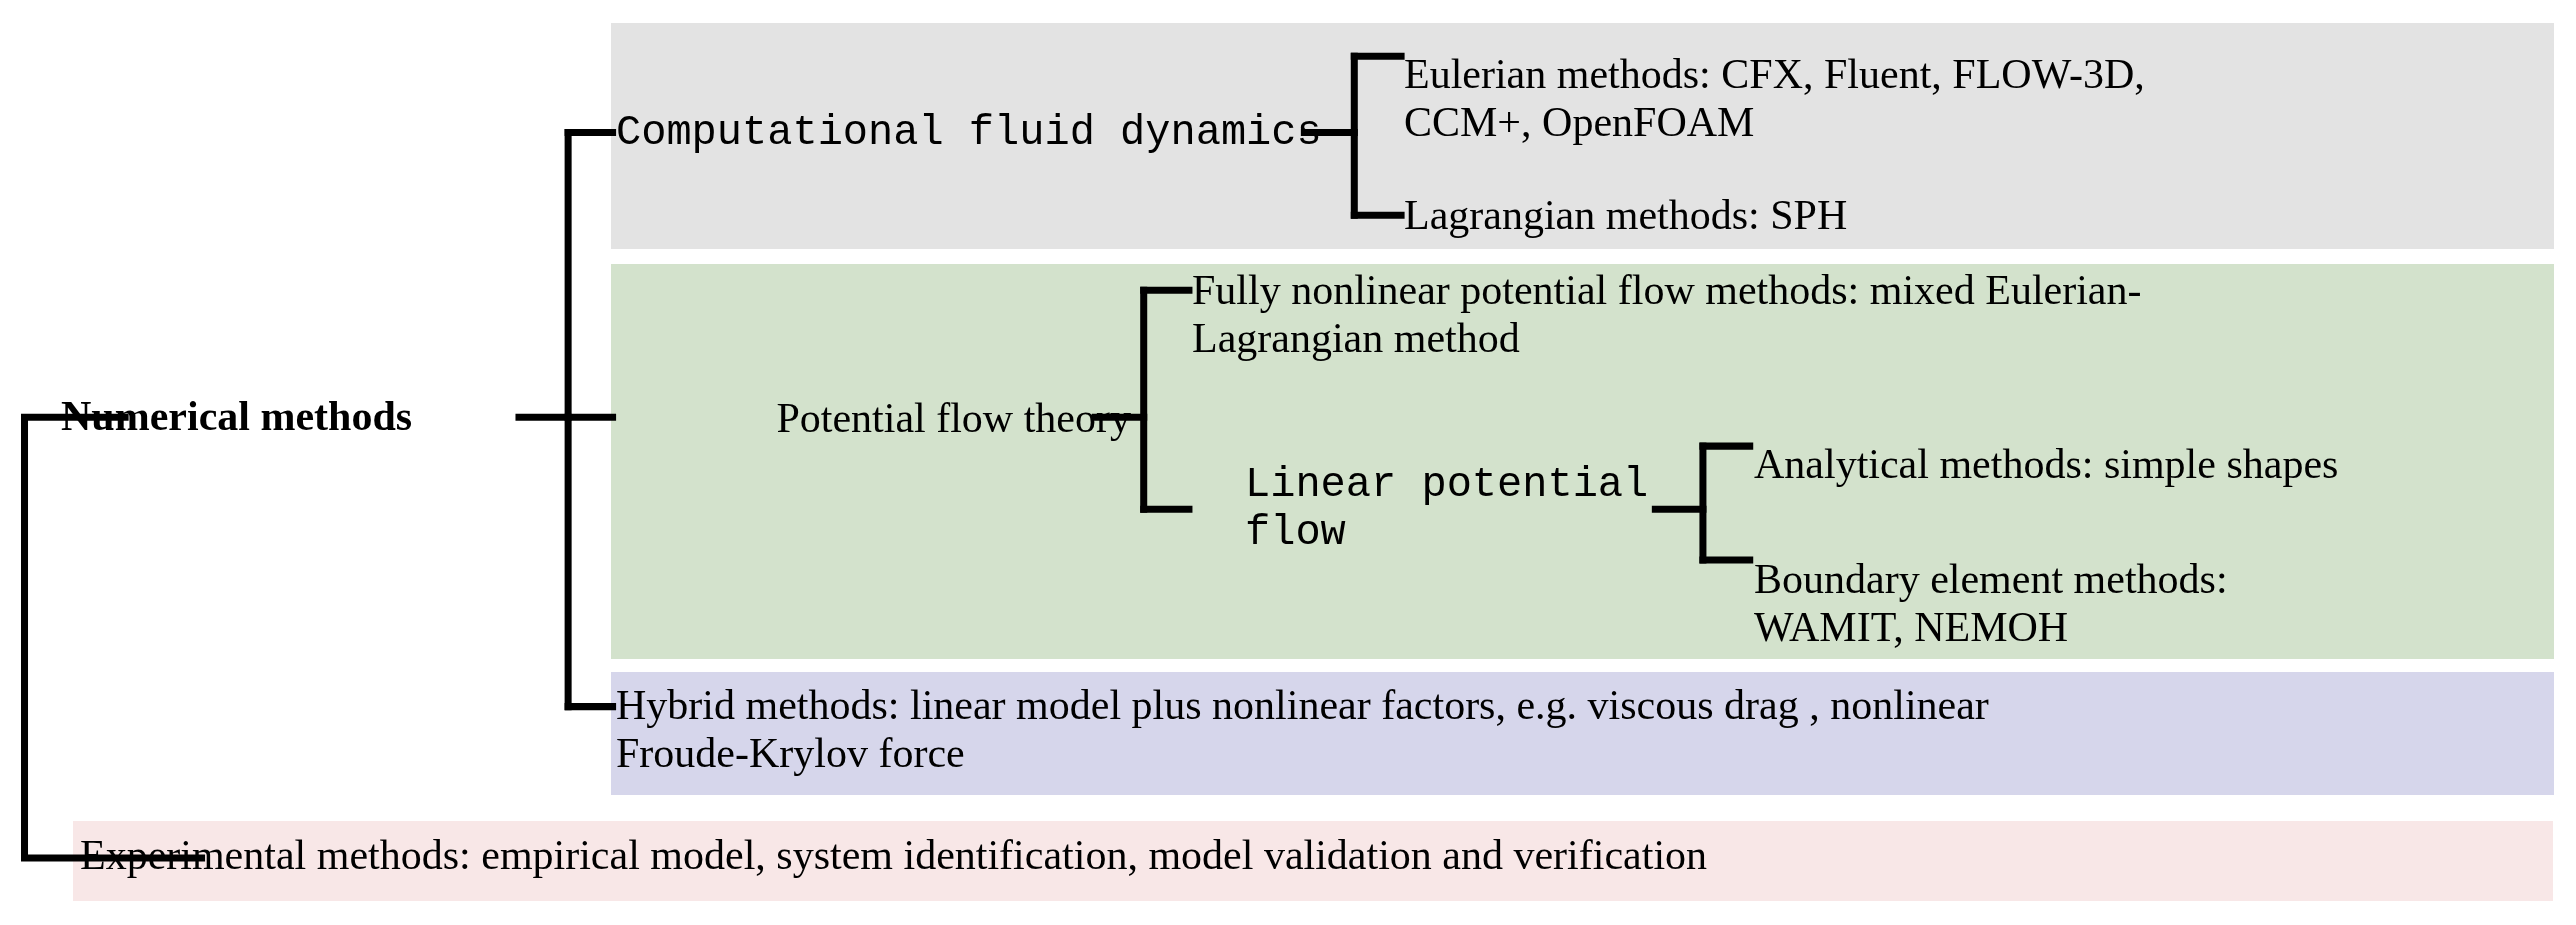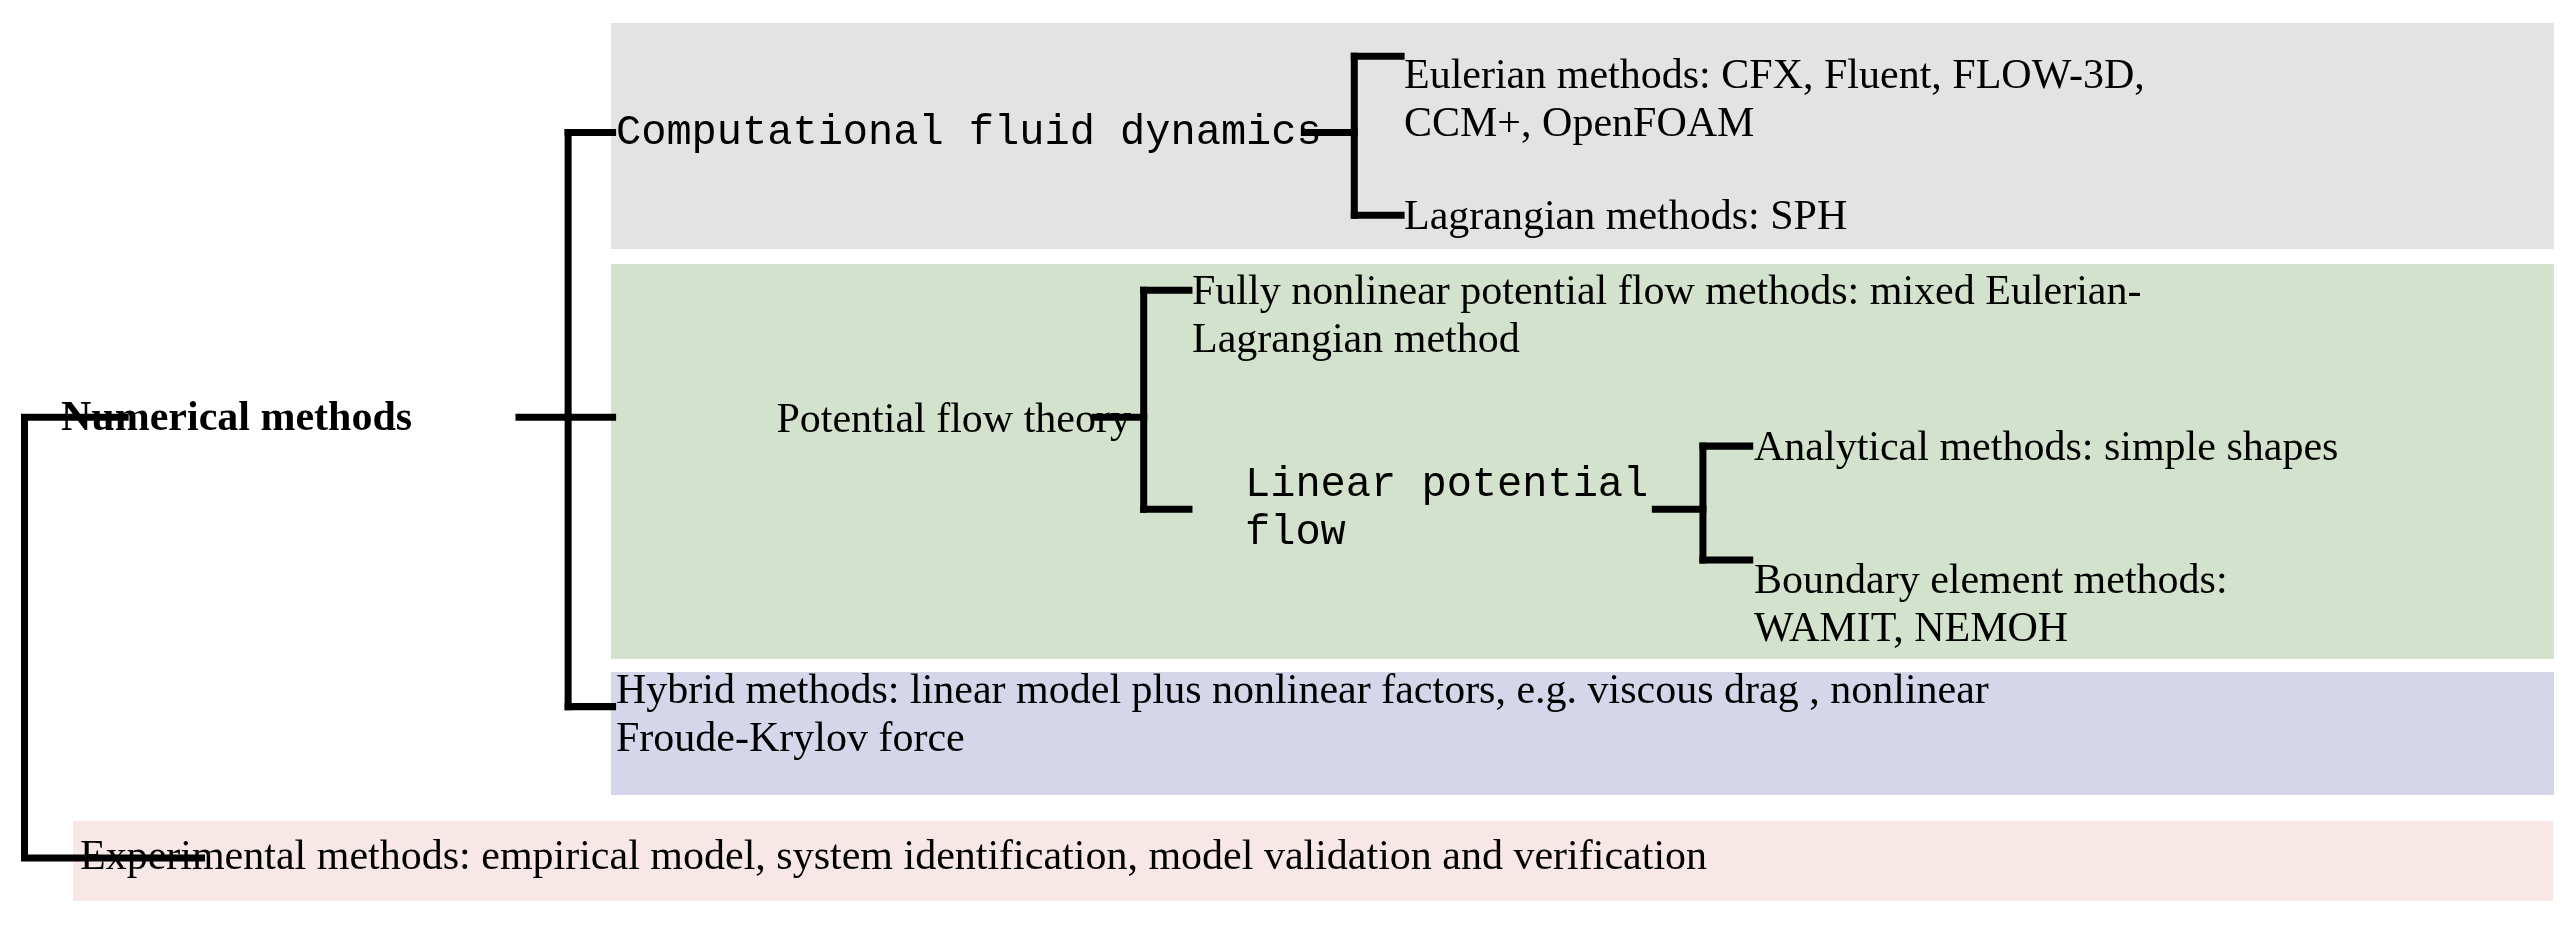--- a/index.html
+++ b/index.html
@@ -40,33 +40,33 @@
     letter-spacing: 0px;
     white-space: pre-wrap;
   }
 
   
   #n-root      { left: 61px;   top: 392px;  width: 484px; font-weight: bold; }
 
   
   #n-cfd       { left: 616px;  top: 109px;  width: 718px; font-family: Liberation Mono, monospace; }
   #n-pot       { left: 616px;  top: 394px;  width: 515px; text-align: right; }
-  #n-hyb       { left: 616px;  top: 665px;  width: 1904px; }
+  #n-hyb       { left: 616px;  top: 681px;  width: 1904px; }
   #n-exp       { left: 80px;  top: 831px; width: 2434px; }
 
   
   #n-euler     { left: 1404px; top: 32px;   width: 1131px; margin-top: 18px; }
   #n-lagr      { left: 1404px; top: 191px;  width: 1131px; }
 
   
   #n-fnl       { left: 1192px; top: 266px;  width: 1350px; }
   #n-linpf     { left: 1245px; top: 461px;  width: 499px; font-family: Liberation Mono, monospace; }
 
   
-  #n-anal      { left: 1754px; top: 422px;  width: 788px; }
+  #n-anal      { left: 1754px; top: 440px;  width: 788px; }
   #n-bem       { left: 1754px; top: 537px;  width: 788px; margin-top: 18px; }
 </style>
 </head>
 <body>
 
 <div id="canvas">
 
   <div class="band" id="band-cfd"></div>
   <div class="band" id="band-pot"></div>
   <div class="band" id="band-hyb"></div>

